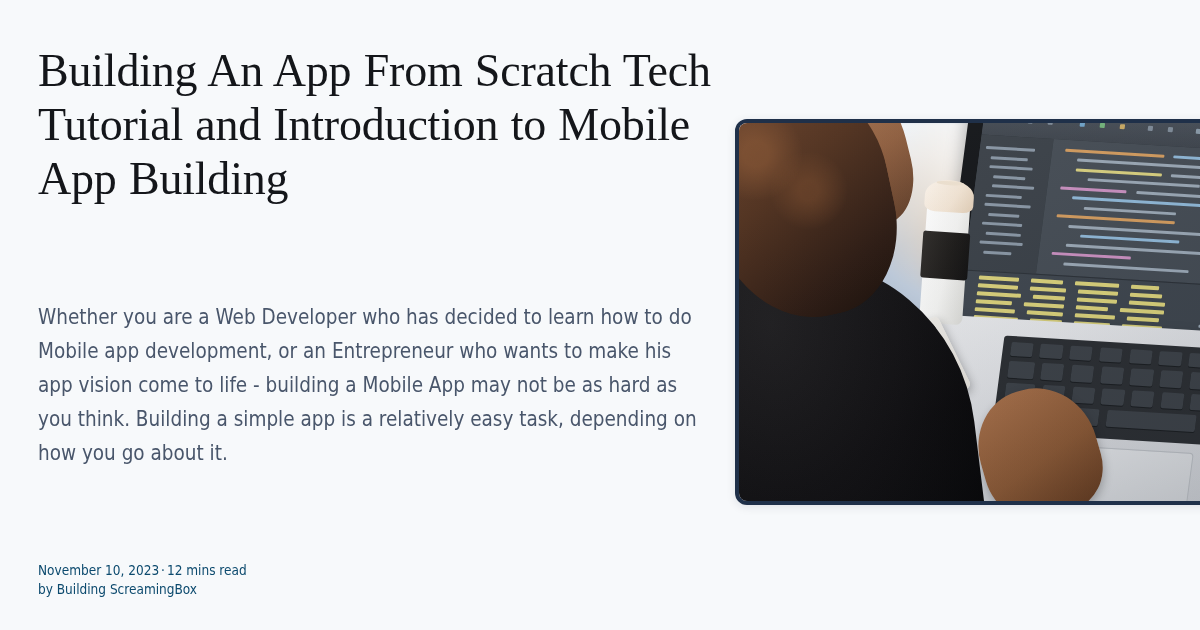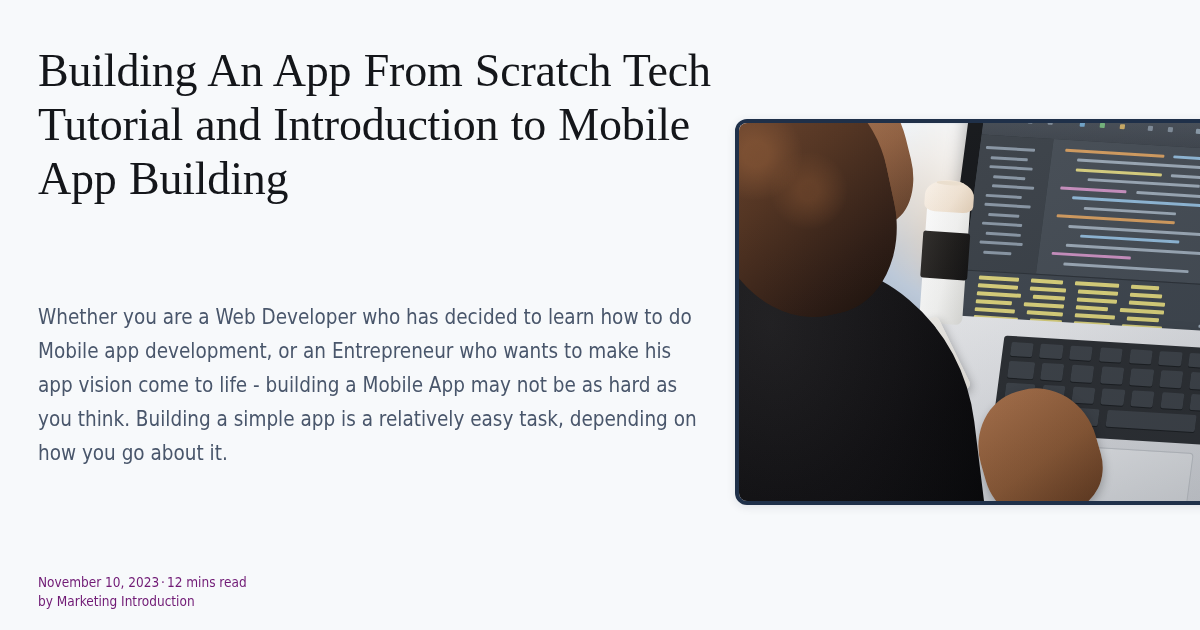--- a/index.html
+++ b/index.html
@@ -55,25 +55,25 @@
     font-family: "DejaVu Sans Condensed", "Liberation Sans Narrow", "Liberation Sans", sans-serif;
     font-size: 20.5px;
     line-height: 34px;
     font-weight: 400;
     color: #49566b;
   }
 
   .post-meta {
     position: absolute;
     left: 0;
-    top: 573px;
+    top: 561px;
     font-family: "DejaVu Sans Condensed", "Liberation Sans Narrow", "Liberation Sans", sans-serif;
     font-size: 13.5px;
     line-height: 19px;
-    color: #701a75;
+    color: #0c4a6e;
   }
   .post-meta .meta-line {
     display: block;
     white-space: nowrap;
   }
   .meta-dot {
     padding: 0 2px;
   }
 
   
@@ -370,21 +370,21 @@
 <div class="og-card">
 
   <div class="text-col">
 
     <h1 class="post-title">Building An App From Scratch Tech Tutorial and Introduction to Mobile App Building</h1>
 
     <p class="post-excerpt">Whether you are a Web Developer who has decided to learn how to do Mobile app development, or an Entrepreneur who wants to make his app vision come to life - building a Mobile App may not be as hard as you think. Building a simple app is a relatively easy task, depending on how you go about it.</p>
 
     <div class="post-meta">
       <span class="meta-line"><span>November 10, 2023</span><span class="meta-dot">·</span><span>12 mins read</span></span>
-      <span class="meta-line">by Marketing Introduction</span>
+      <span class="meta-line">by Building ScreamingBox</span>
     </div>
 
   </div>
 
   <div class="hero-frame">
     <div class="hero-photo">
 
       <div class="bg-window"></div>
       <div class="bg-sill"></div>
 

